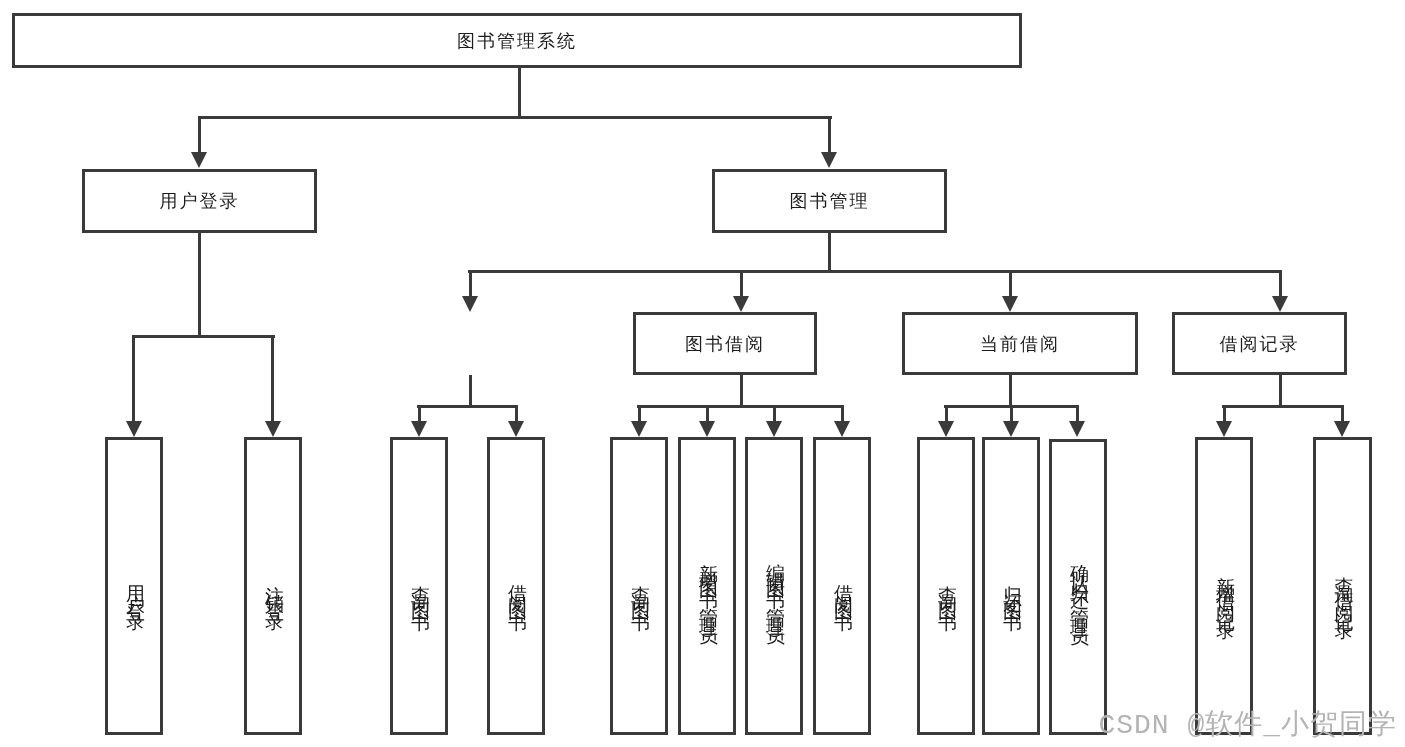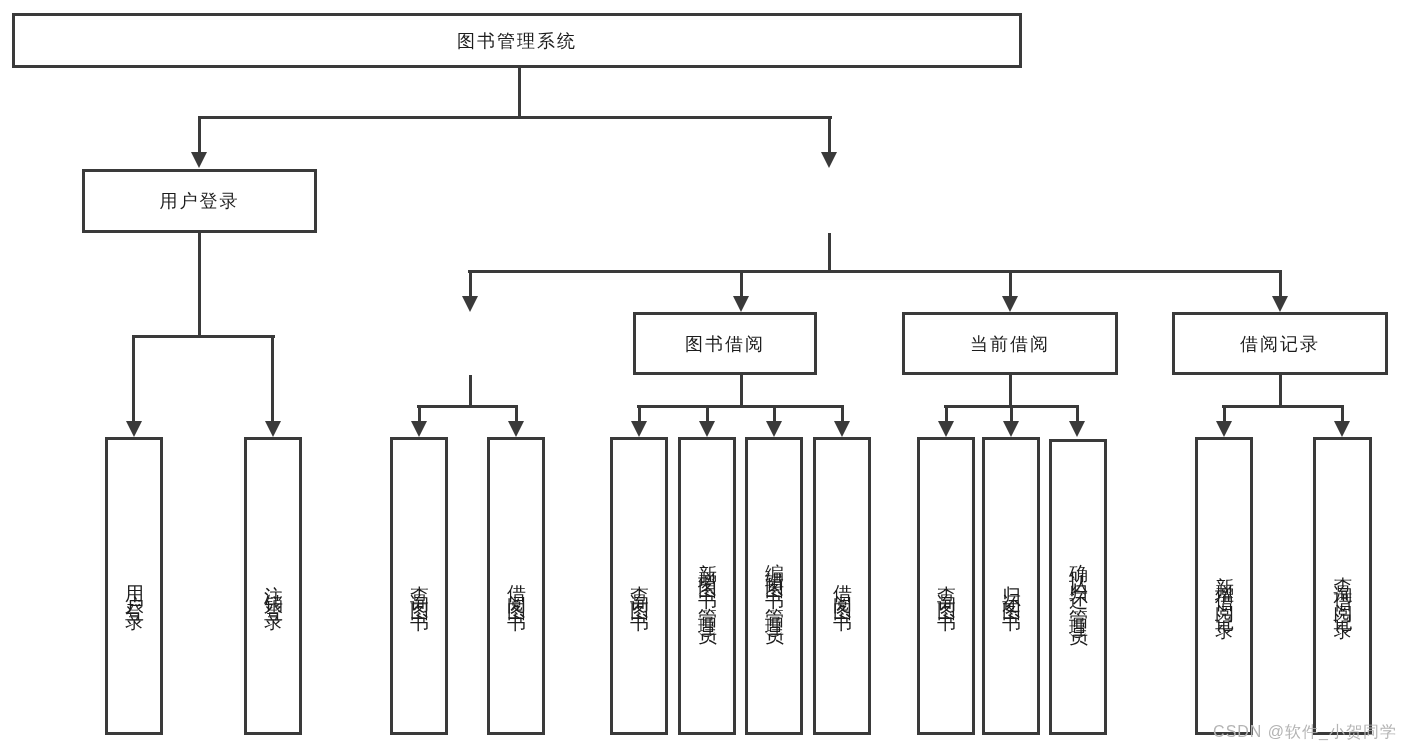--- a/index.html
+++ b/index.html
@@ -1,21 +1,21 @@
 <!DOCTYPE html>
 <html><head>
 <meta charset="utf-8">
 <style>
   html, body { margin: 0; padding: 0; background: #ffffff; }
   .canvas {
     position: relative;
     width: 1405px;
     height: 747px;
     background: #ffffff;
-    font-family: Liberation Sans, sans-serif;
+    font-family: Liberation Mono, monospace;
     overflow: hidden;
   }
   .box {
     position: absolute;
     box-sizing: border-box;
     background: #ffffff;
     border: 3px solid #3a3a3a;
     display: flex;
     align-items: center;
     justify-content: center;
@@ -44,39 +44,40 @@
     height: 0;
     border-left: 8px solid transparent;
     border-right: 8px solid transparent;
     border-top: 16px solid #3a3a3a;
     z-index: 1;
   }
   .watermark {
     position: absolute;
     right: 8px;
     bottom: 4px;
-    font-size: 16px;
+    font-size: 28px;
     color: #b4b4b4;
     letter-spacing: 1px;
     z-index: 3;
     white-space: nowrap;
   }
 </style>
 </head>
 <body>
 
 <div class="canvas">
 
   <div class="box" style="left:12px;top:13px;width:1010px;height:55px">图书管理系统</div>
 
   <div class="box" style="left:82px;top:169px;width:235px;height:64px">用户登录</div>
+  <div class="box" style="left:712px;top:169px;width:235px;height:64px">图书管理</div>
 
   <div class="box" style="left:633px;top:312px;width:184px;height:63px">图书借阅</div>
-  <div class="box" style="left:902px;top:312px;width:216px;height:63px">当前借阅</div>
-  <div class="box" style="left:1172px;top:312px;width:216px;height:63px">借阅记录</div>
+  <div class="box" style="left:902px;top:312px;width:236px;height:63px">当前借阅</div>
+  <div class="box" style="left:1172px;top:312px;width:175px;height:63px">借阅记录</div>
 
   <div class="box vbox" style="left:105px;top:437px;width:58px;height:298px">用户登录</div>
   <div class="box vbox" style="left:244px;top:437px;width:58px;height:298px">注销登录</div>
 
   <div class="box vbox" style="left:390px;top:437px;width:58px;height:298px">查询图书</div>
   <div class="box vbox" style="left:487px;top:437px;width:58px;height:298px">借阅图书</div>
 
   <div class="box vbox" style="left:610px;top:437px;width:58px;height:298px">查询图书</div>
   <div class="box vbox" style="left:678px;top:437px;width:58px;height:298px">新增图书（管理员）</div>
   <div class="box vbox" style="left:745px;top:437px;width:58px;height:298px">编辑图书（管理员）</div>

